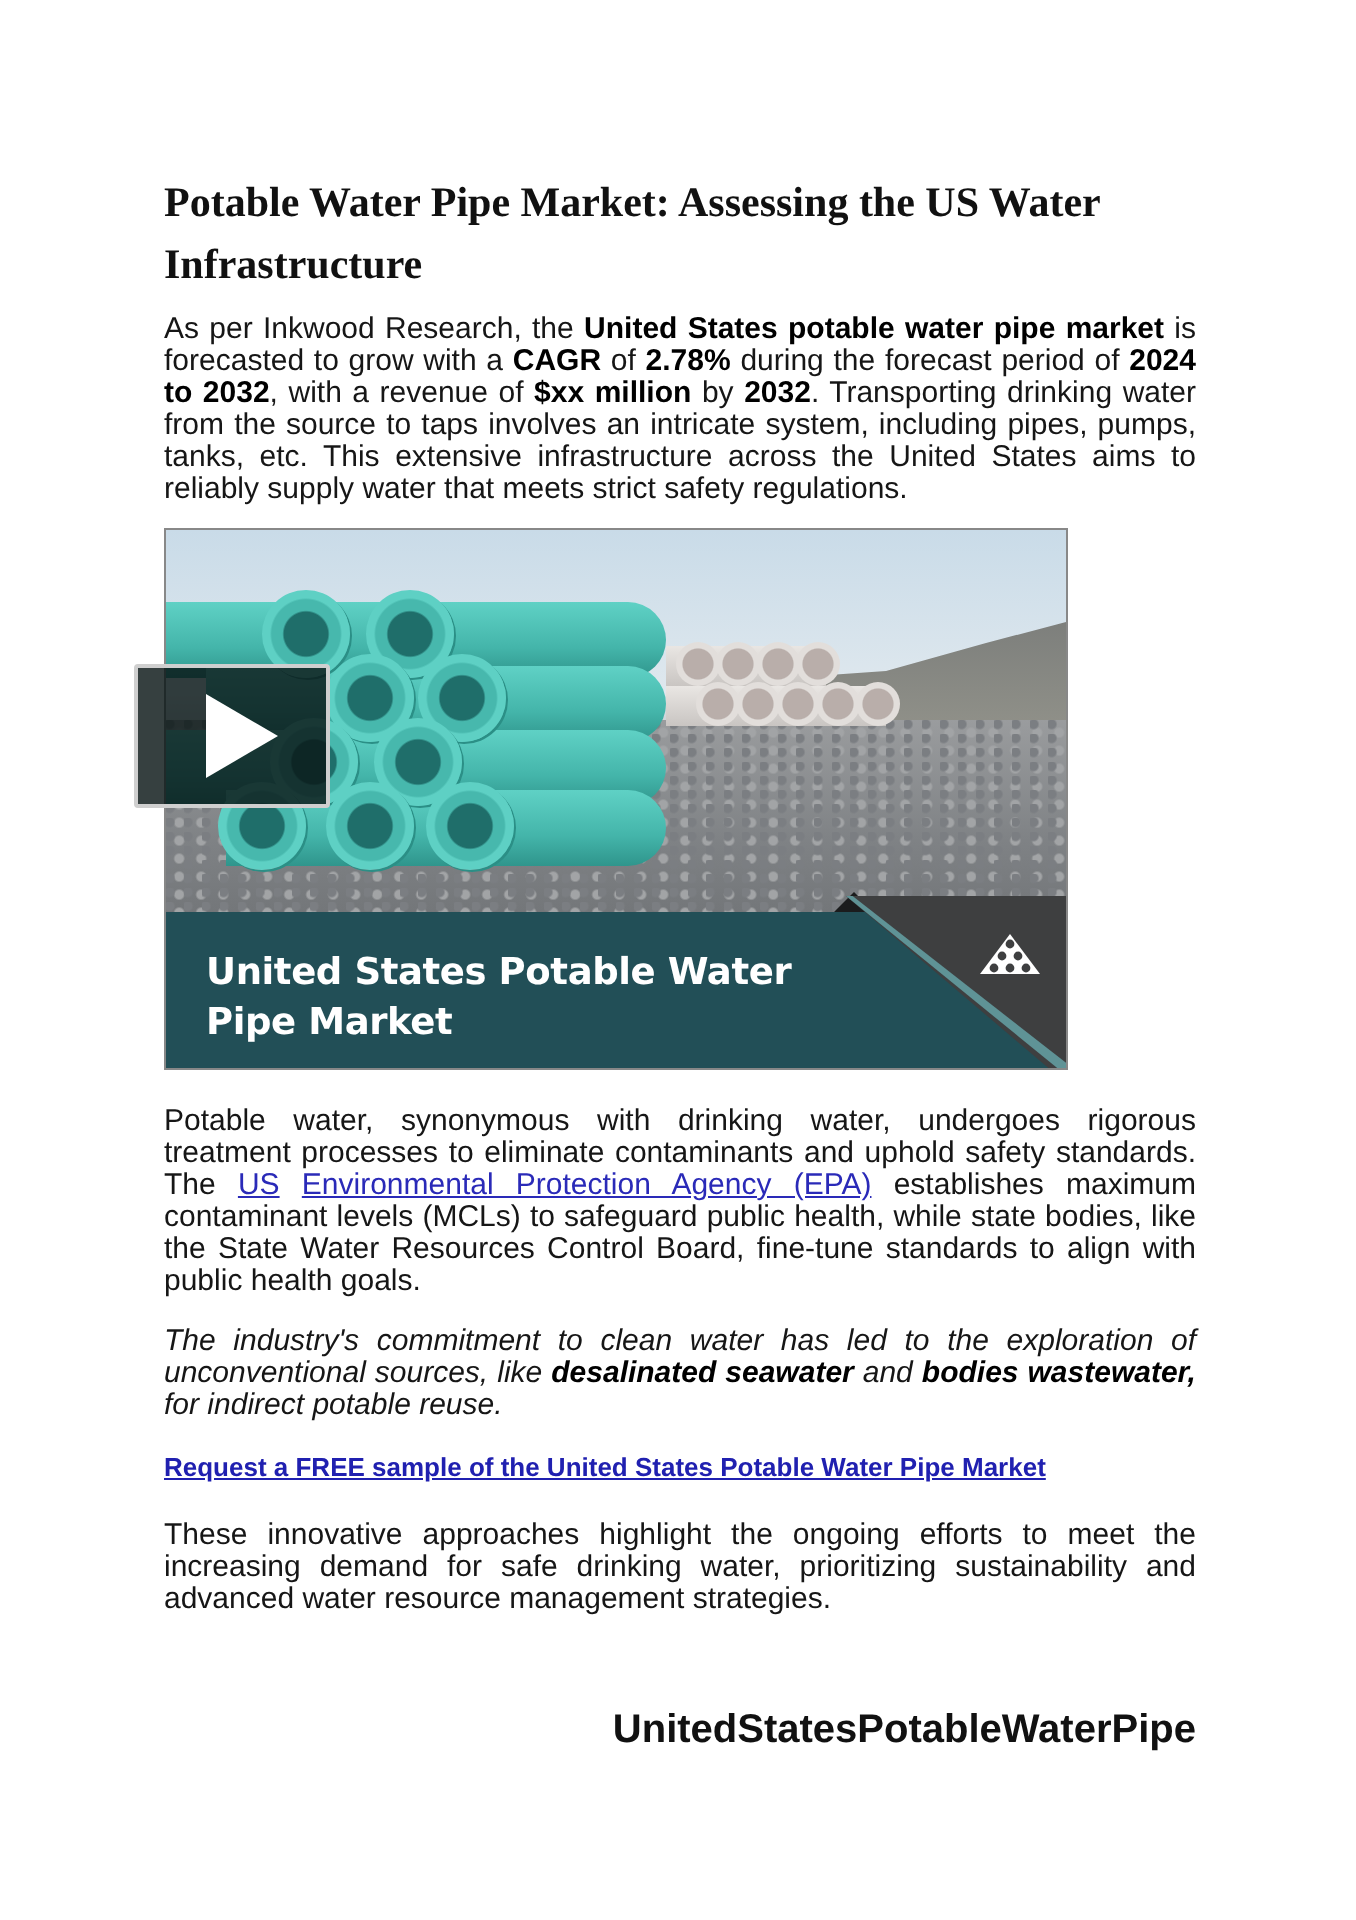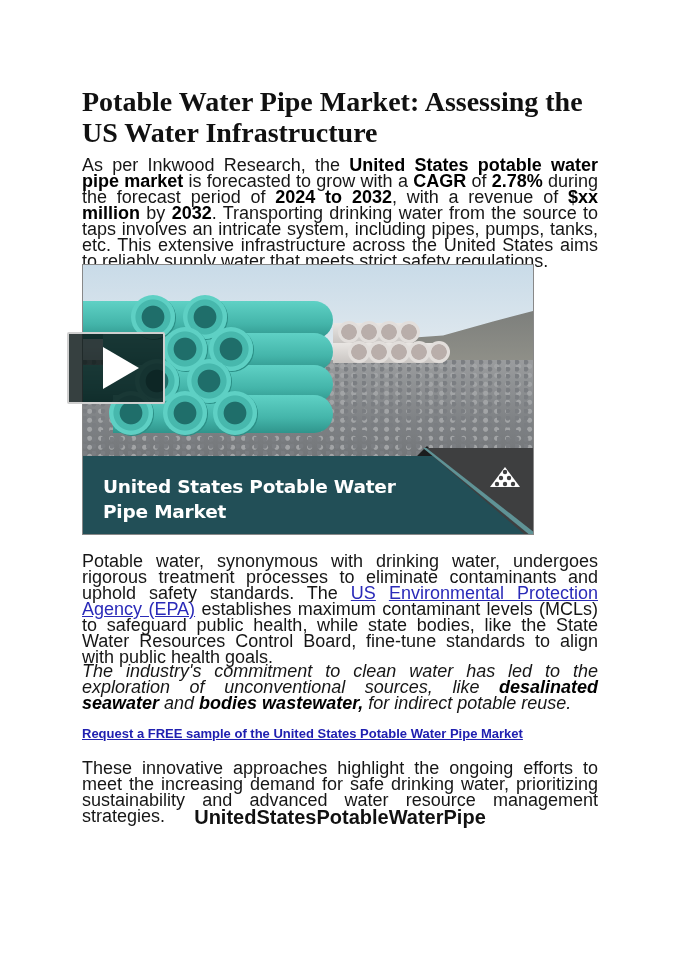--- a/index.html
+++ b/index.html
@@ -1,26 +1,26 @@
 <!DOCTYPE html>
 <html><head>
   <meta charset="utf-8">
   <style>
     html, body { margin: 0; padding: 0; background: #ffffff; }
     body { width: 678px; height: 960px; position: relative; overflow: hidden; color: #111; }
 
     .title {
       position: absolute; left: 82px; top: 86px; width: 520px;
       font-family: "Liberation Serif", serif; font-weight: bold;
-      font-size: 28px; line-height: 31px; margin: 0; color: #111;
+      font-size: 21px; line-height: 31px; margin: 0; color: #111;
     }
 
     .para {
       position: absolute; left: 82px; width: 516px;
-      font-family: "Liberation Sans", sans-serif; font-size: 18px;
+      font-family: "Liberation Sans", sans-serif; font-size: 15px;
       line-height: 16px; text-align: justify; margin: 0; color: #161616;
     }
     .para b { font-weight: bold; color: #000; }
     .p1 { top: 157px; }
     .p2 { top: 553px; }
     .p3 { top: 663px; font-style: italic; }
     .p5 { top: 760px; }
 
     .link { color: #2a2ab8; text-decoration: underline; }
 
@@ -29,21 +29,21 @@
       font-family: "Liberation Sans", sans-serif; font-size: 13px;
       font-weight: bold; color: #2020b0;
       text-decoration: underline; margin: 0; white-space: nowrap;
     }
 
     .h2 {
       position: absolute; left: 82px; top: 806px; width: 516px;
       font-family: "Liberation Sans", sans-serif; font-weight: bold;
       font-size: 20px; line-height: 23.5px; margin: 0; color: #111;
     }
-    .h2 .row1 { display: flex; justify-content: center; }
+    .h2 .row1 { display: flex; justify-content: flex-end; margin-top: 48px; }
 
     
     .hero {
       position: absolute; left: 82px; top: 264px; width: 452px; height: 271px;
       overflow: hidden; border: 1px solid #888; box-sizing: border-box;
       background: linear-gradient(180deg, #c9dbe8 0%, #dfe8ee 30%, #b9bcbd 42%, #8e9194 55%, #6d7074 100%);
     }
     .hill {
       position: absolute; right: 0; top: 46px; width: 200px; height: 70px;
       background: linear-gradient(180deg, #7d7f7c, #96968d);

